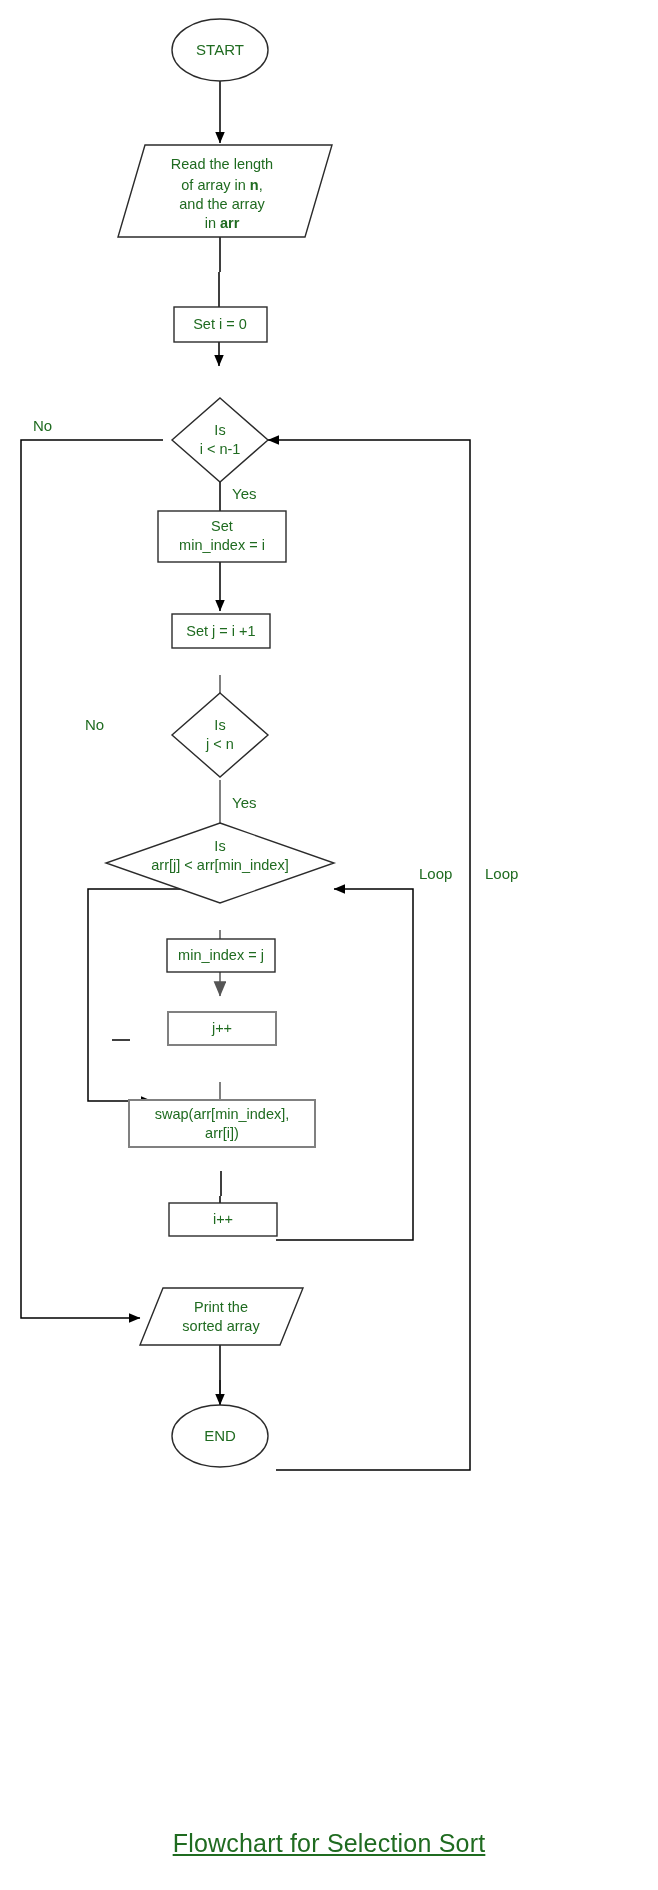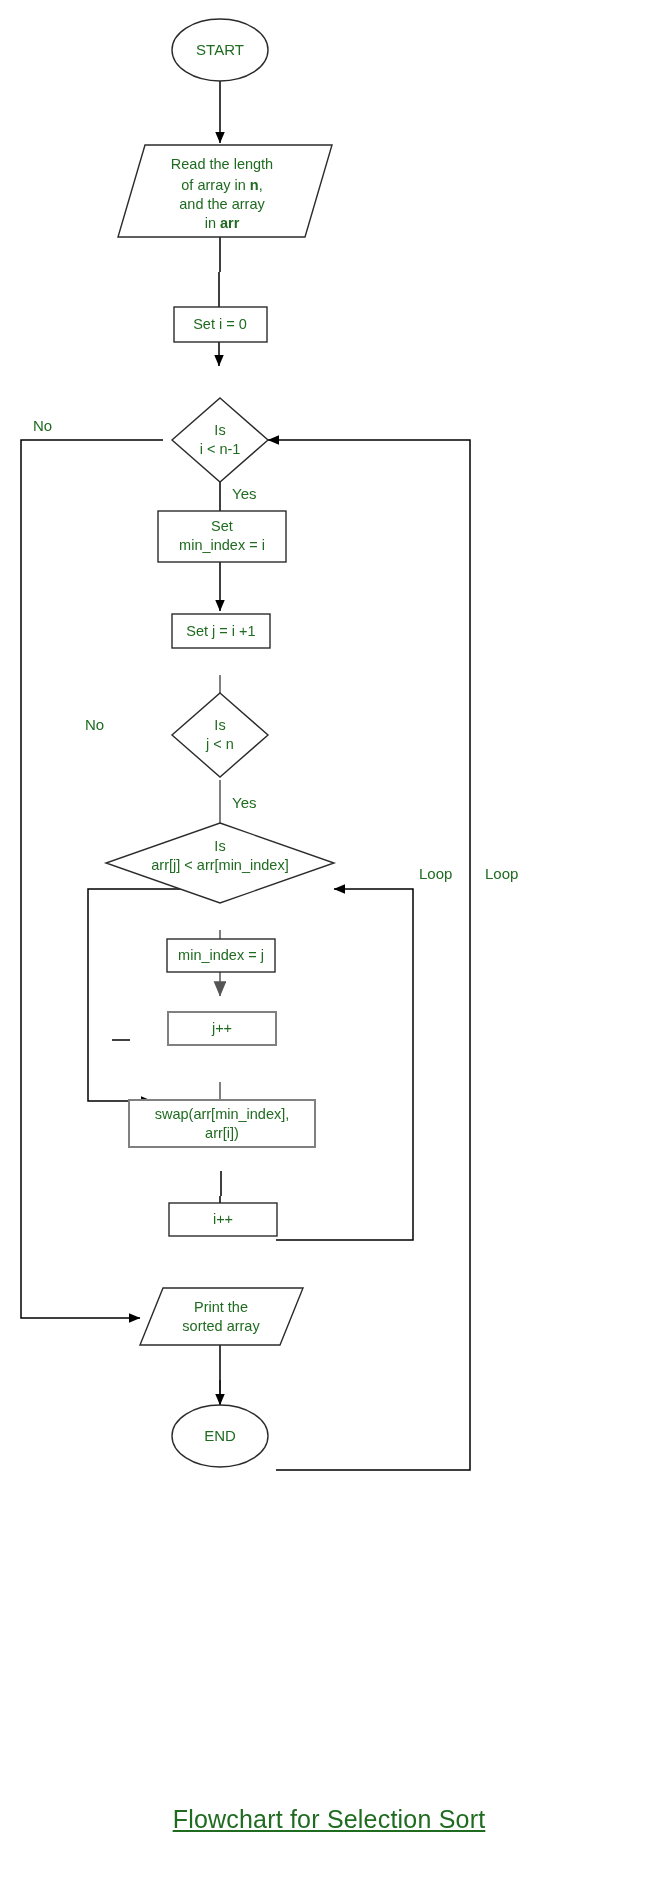--- a/index.html
+++ b/index.html
@@ -56,21 +56,21 @@
   }
   .conn-grey {
     fill: none;
     stroke: #808080;
     stroke-width: 2;
   }
   .caption {
     position: absolute;
     left: 0;
     right: 0;
-    bottom: 56px;
+    bottom: 32px;
     text-align: center;
     color: #1f6b20;
     font-family: "Liberation Sans", sans-serif;
     font-size: 25px;
     text-decoration: underline;
     letter-spacing: 0.2px;
   }
 </style>
 </head>
 <body>

